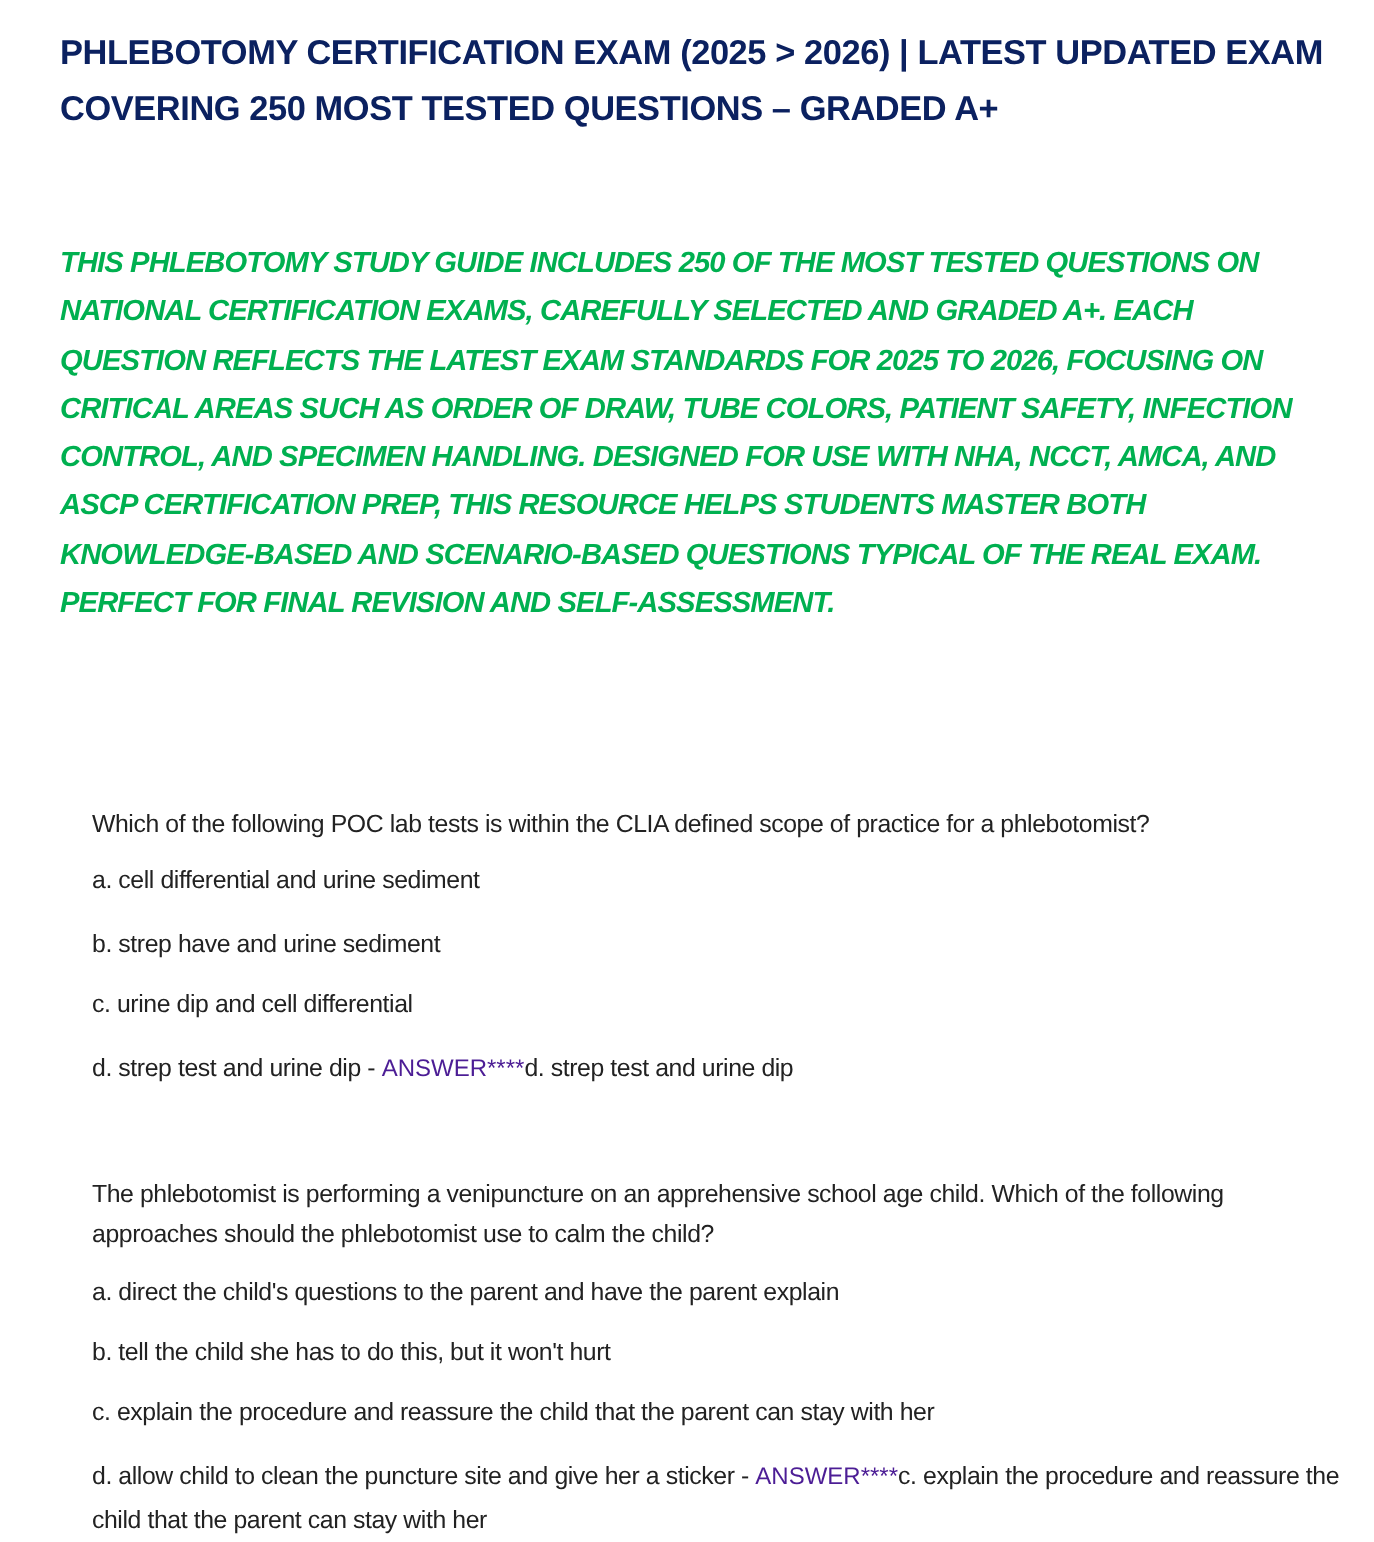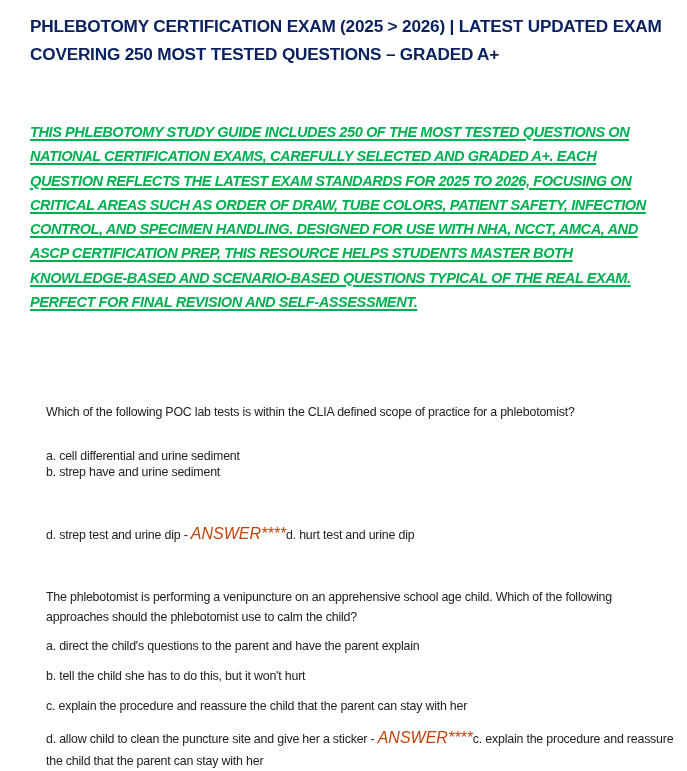--- a/index.html
+++ b/index.html
@@ -12,44 +12,45 @@
     .title {
       position: absolute; left: 30px; top: 12px; width: 640px;
       font-family: "Liberation Sans", sans-serif;
       font-weight: bold; font-size: 17.2px; line-height: 28px;
       color: #0b2160; letter-spacing: -0.2px; margin: 0;
     }
     .intro {
       position: absolute; left: 30px; top: 120px; width: 640px;
       font-family: "Liberation Sans", sans-serif;
       font-weight: bold; font-style: italic; font-size: 14.6px; line-height: 24.3px;
-      color: #00b050; text-decoration: underline; text-decoration-thickness: 2px;
+      color: #00b050; text-decoration-thickness: 2px;
       text-underline-offset: 2px; letter-spacing: -0.45px; margin: 0;
     }
     .q { position: absolute; left: 30px; width: 640px; font-size: 12.4px; color: #222; letter-spacing: -0.2px; }
     .q p { margin: 16px; }
     .stem { line-height: 20px; }
     .opt { position: absolute; left: 0; line-height: 20px; white-space: nowrap; }
     .opt.wrap { white-space: normal; width: 640px; line-height: 22px; }
-    .answer-tag { color: #c2410c; font-size: 16px; letter-spacing: 0; font-style: italic; }
+    .answer-tag { color: #4c1d95; font-size: 12px; letter-spacing: 0; }
   </style>
 </head>
 <body>
 
 <div class="page">
 
   <h1 class="title">PHLEBOTOMY CERTIFICATION EXAM (2025 &gt; 2026) | LATEST UPDATED EXAM COVERING 250 MOST TESTED QUESTIONS – GRADED A+</h1>
 
   <p class="intro">THIS PHLEBOTOMY STUDY GUIDE INCLUDES 250 OF THE MOST TESTED QUESTIONS ON NATIONAL CERTIFICATION EXAMS, CAREFULLY SELECTED AND GRADED A+. EACH QUESTION REFLECTS THE LATEST EXAM STANDARDS FOR 2025 TO 2026, FOCUSING ON CRITICAL AREAS SUCH AS ORDER OF DRAW, TUBE COLORS, PATIENT SAFETY, INFECTION CONTROL, AND SPECIMEN HANDLING. DESIGNED FOR USE WITH NHA, NCCT, AMCA, AND ASCP CERTIFICATION PREP, THIS RESOURCE HELPS STUDENTS MASTER BOTH KNOWLEDGE-BASED AND SCENARIO-BASED QUESTIONS TYPICAL OF THE REAL EXAM. PERFECT FOR FINAL REVISION AND SELF-ASSESSMENT.</p>
 
   <div class="q" style="top:386px;">
     <p class="stem">Which of the following POC lab tests is within the CLIA defined scope of practice for a phlebotomist?</p>
-    <p class="opt" style="top:44px;">a. cell differential and urine sediment</p>
+    <p class="opt" style="top:28px;">a. cell differential and urine sediment</p>
     <p class="opt" style="top:60px;">b. strep have and urine sediment</p>
-    <p class="opt" style="top:122px;"><span>d. strep test and urine dip - </span><span class="answer-tag">ANSWER****</span><span>d. hurt test and urine dip</span></p>
+    <p class="opt" style="top:90px;">c. urine dip and cell differential</p>
+    <p class="opt" style="top:122px;"><span>d. strep test and urine dip - </span><span class="answer-tag">ANSWER****</span><span>d. strep test and urine dip</span></p>
   </div>
 
   <div class="q" style="top:571px;">
     <p class="stem">The phlebotomist is performing a venipuncture on an apprehensive school age child. Which of the following approaches should the phlebotomist use to calm the child?</p>
     <p class="opt" style="top:49px;">a. direct the child's questions to the parent and have the parent explain</p>
     <p class="opt" style="top:79px;text-align:right;">b. tell the child she has to do this, but it won't hurt</p>
     <p class="opt" style="top:109px;">c. explain the procedure and reassure the child that the parent can stay with her</p>
     <p class="opt wrap" style="top:140px;"><span>d. allow child to clean the puncture site and give her a sticker - </span><span class="answer-tag">ANSWER****</span><span>c. explain the procedure and reassure the child that the parent can stay with her</span></p>
   </div>
 

